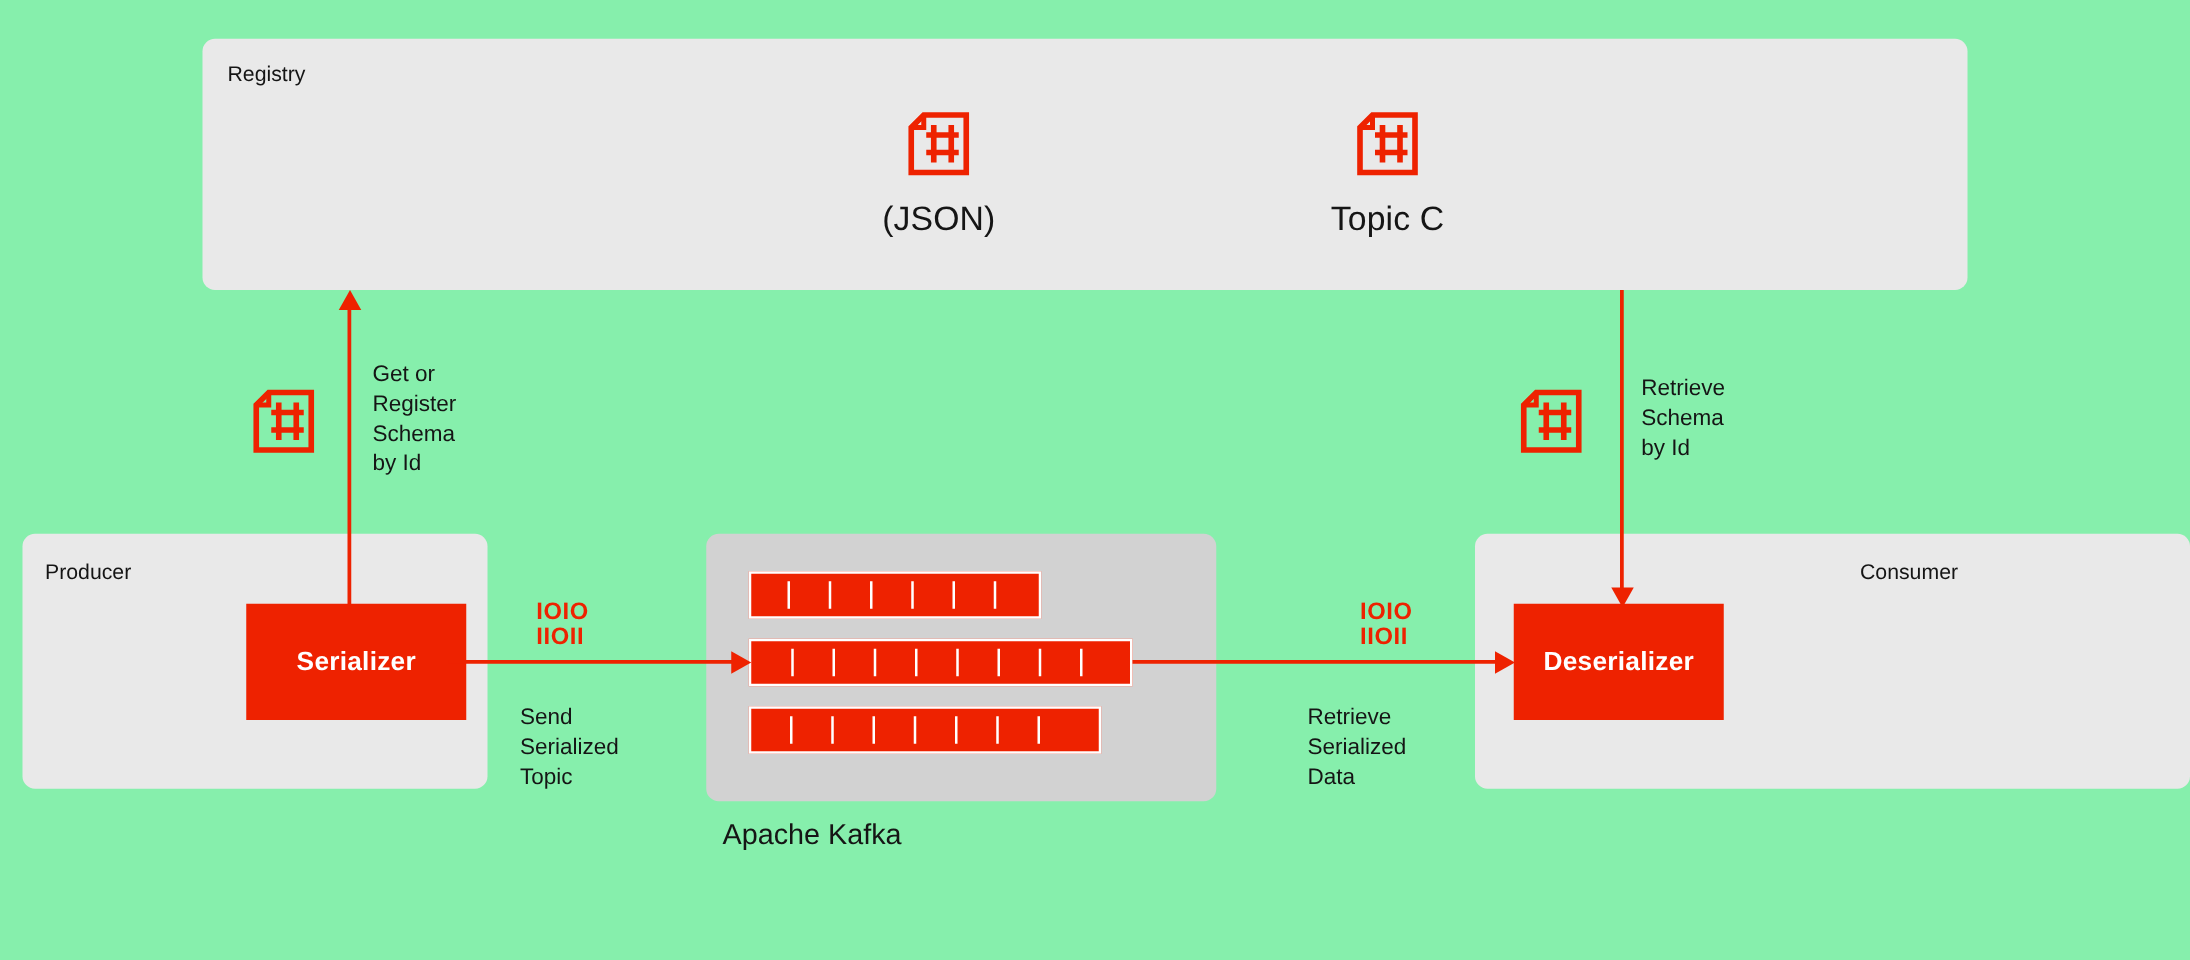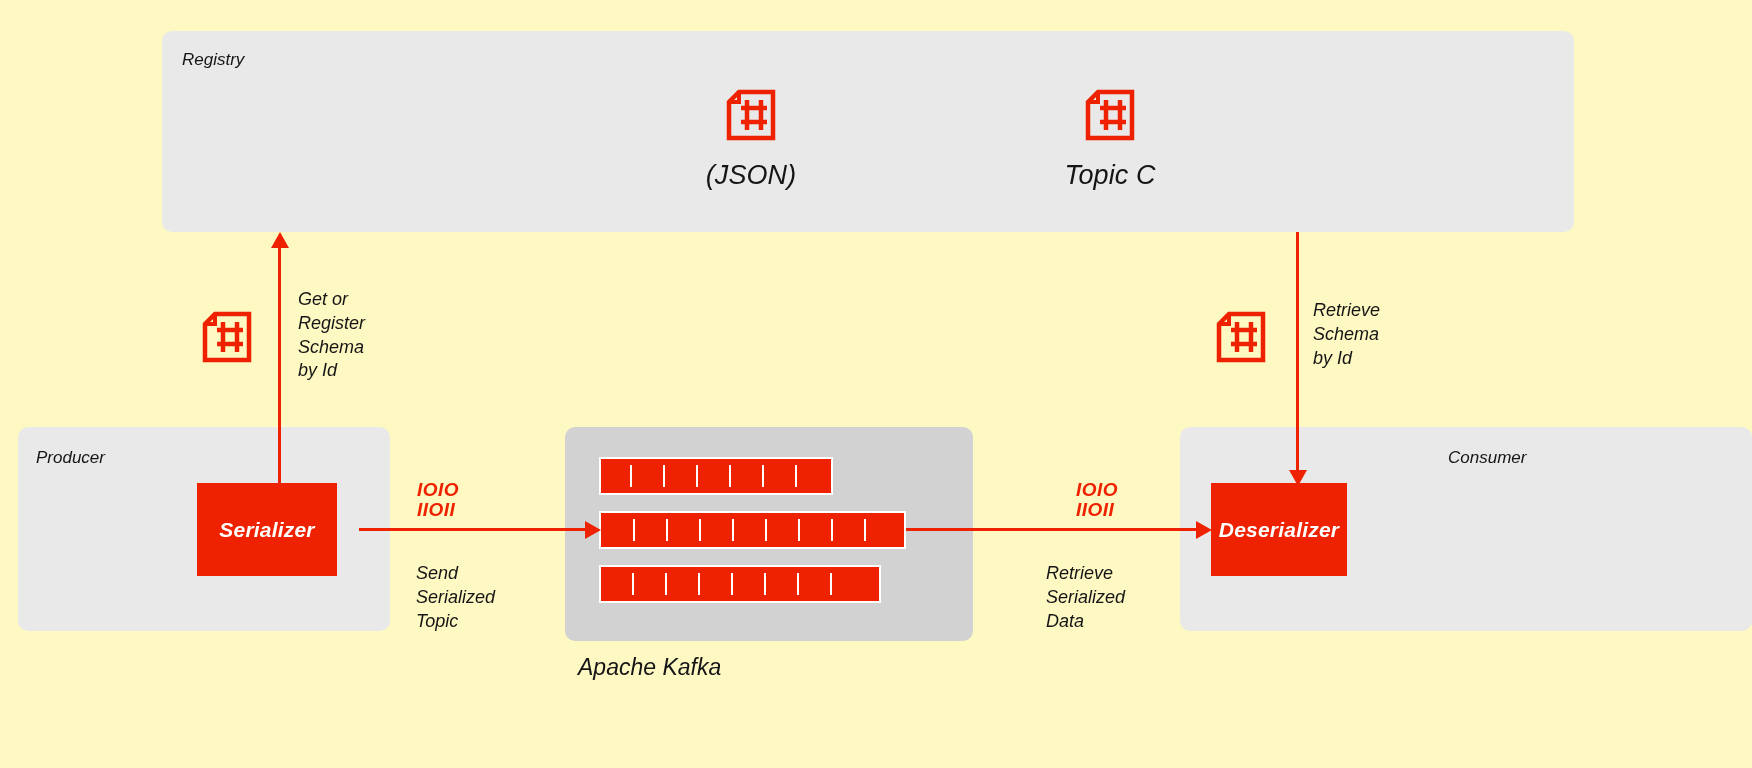--- a/index.html
+++ b/index.html
@@ -8,23 +8,22 @@
     background: #ffffff;
   }
   body {
     font-family: "Liberation Sans", sans-serif;
     -webkit-font-smoothing: antialiased;
   }
   #stage {
     position: relative;
     width: 1752px;
     height: 768px;
-    background: #fef9c3;
+    background: #86efac;
     overflow: hidden;
-    font-style: italic;
   }
 
   
   .panel {
     position: absolute;
     border-radius: 10px;
     box-sizing: border-box;
   }
   .panel-light { background: #e9e9e9; }
   .panel-mid   { background: #d2d2d2; }
@@ -89,44 +88,44 @@
     top: 654px;
     font-size: 23px;
   }
 
   #consumer-panel {
     left: 1180px;
     top: 427px;
     width: 572px;
     height: 204px;
   }
-  #consumer-title { left: 1448px; top: 448px; text-align: right; }
+  #consumer-title { left: 1488px; top: 448px; text-align: right; }
 
   
   .red-box {
     position: absolute;
     background: #ee2200;
     display: flex;
     align-items: center;
     justify-content: center;
     color: #ffffff;
     font-weight: bold;
     font-size: 21px;
     letter-spacing: .2px;
   }
   #serializer-box {
     left: 197px;
     top: 483px;
-    width: 140px;
+    width: 176px;
     height: 93px;
   }
   #deserializer-box {
     left: 1211px;
     top: 483px;
-    width: 136px;
+    width: 168px;
     height: 93px;
   }
 
   
   .partition {
     position: absolute;
     background: #ee2200;
     border: 2px solid #ffffff;
     box-sizing: border-box;
     display: flex;
@@ -218,20 +217,21 @@
   .binary-icon {
     position: absolute;
     color: #ee2200;
     font-family: "Liberation Sans", sans-serif;
     font-weight: bold;
     font-size: 19px;
     line-height: 1.05;
     letter-spacing: .5px;
     white-space: pre-line;
     text-align: left;
+    margin-left: 12px;
   }
   #binary-icon-left  { left: 417px; top: 480px; }
   #binary-icon-right { left: 1076px; top: 480px; }
 </style>
 </head>
 <body>
 
 <div id="stage">
 
   <div id="registry-panel" class="panel panel-light"></div>

